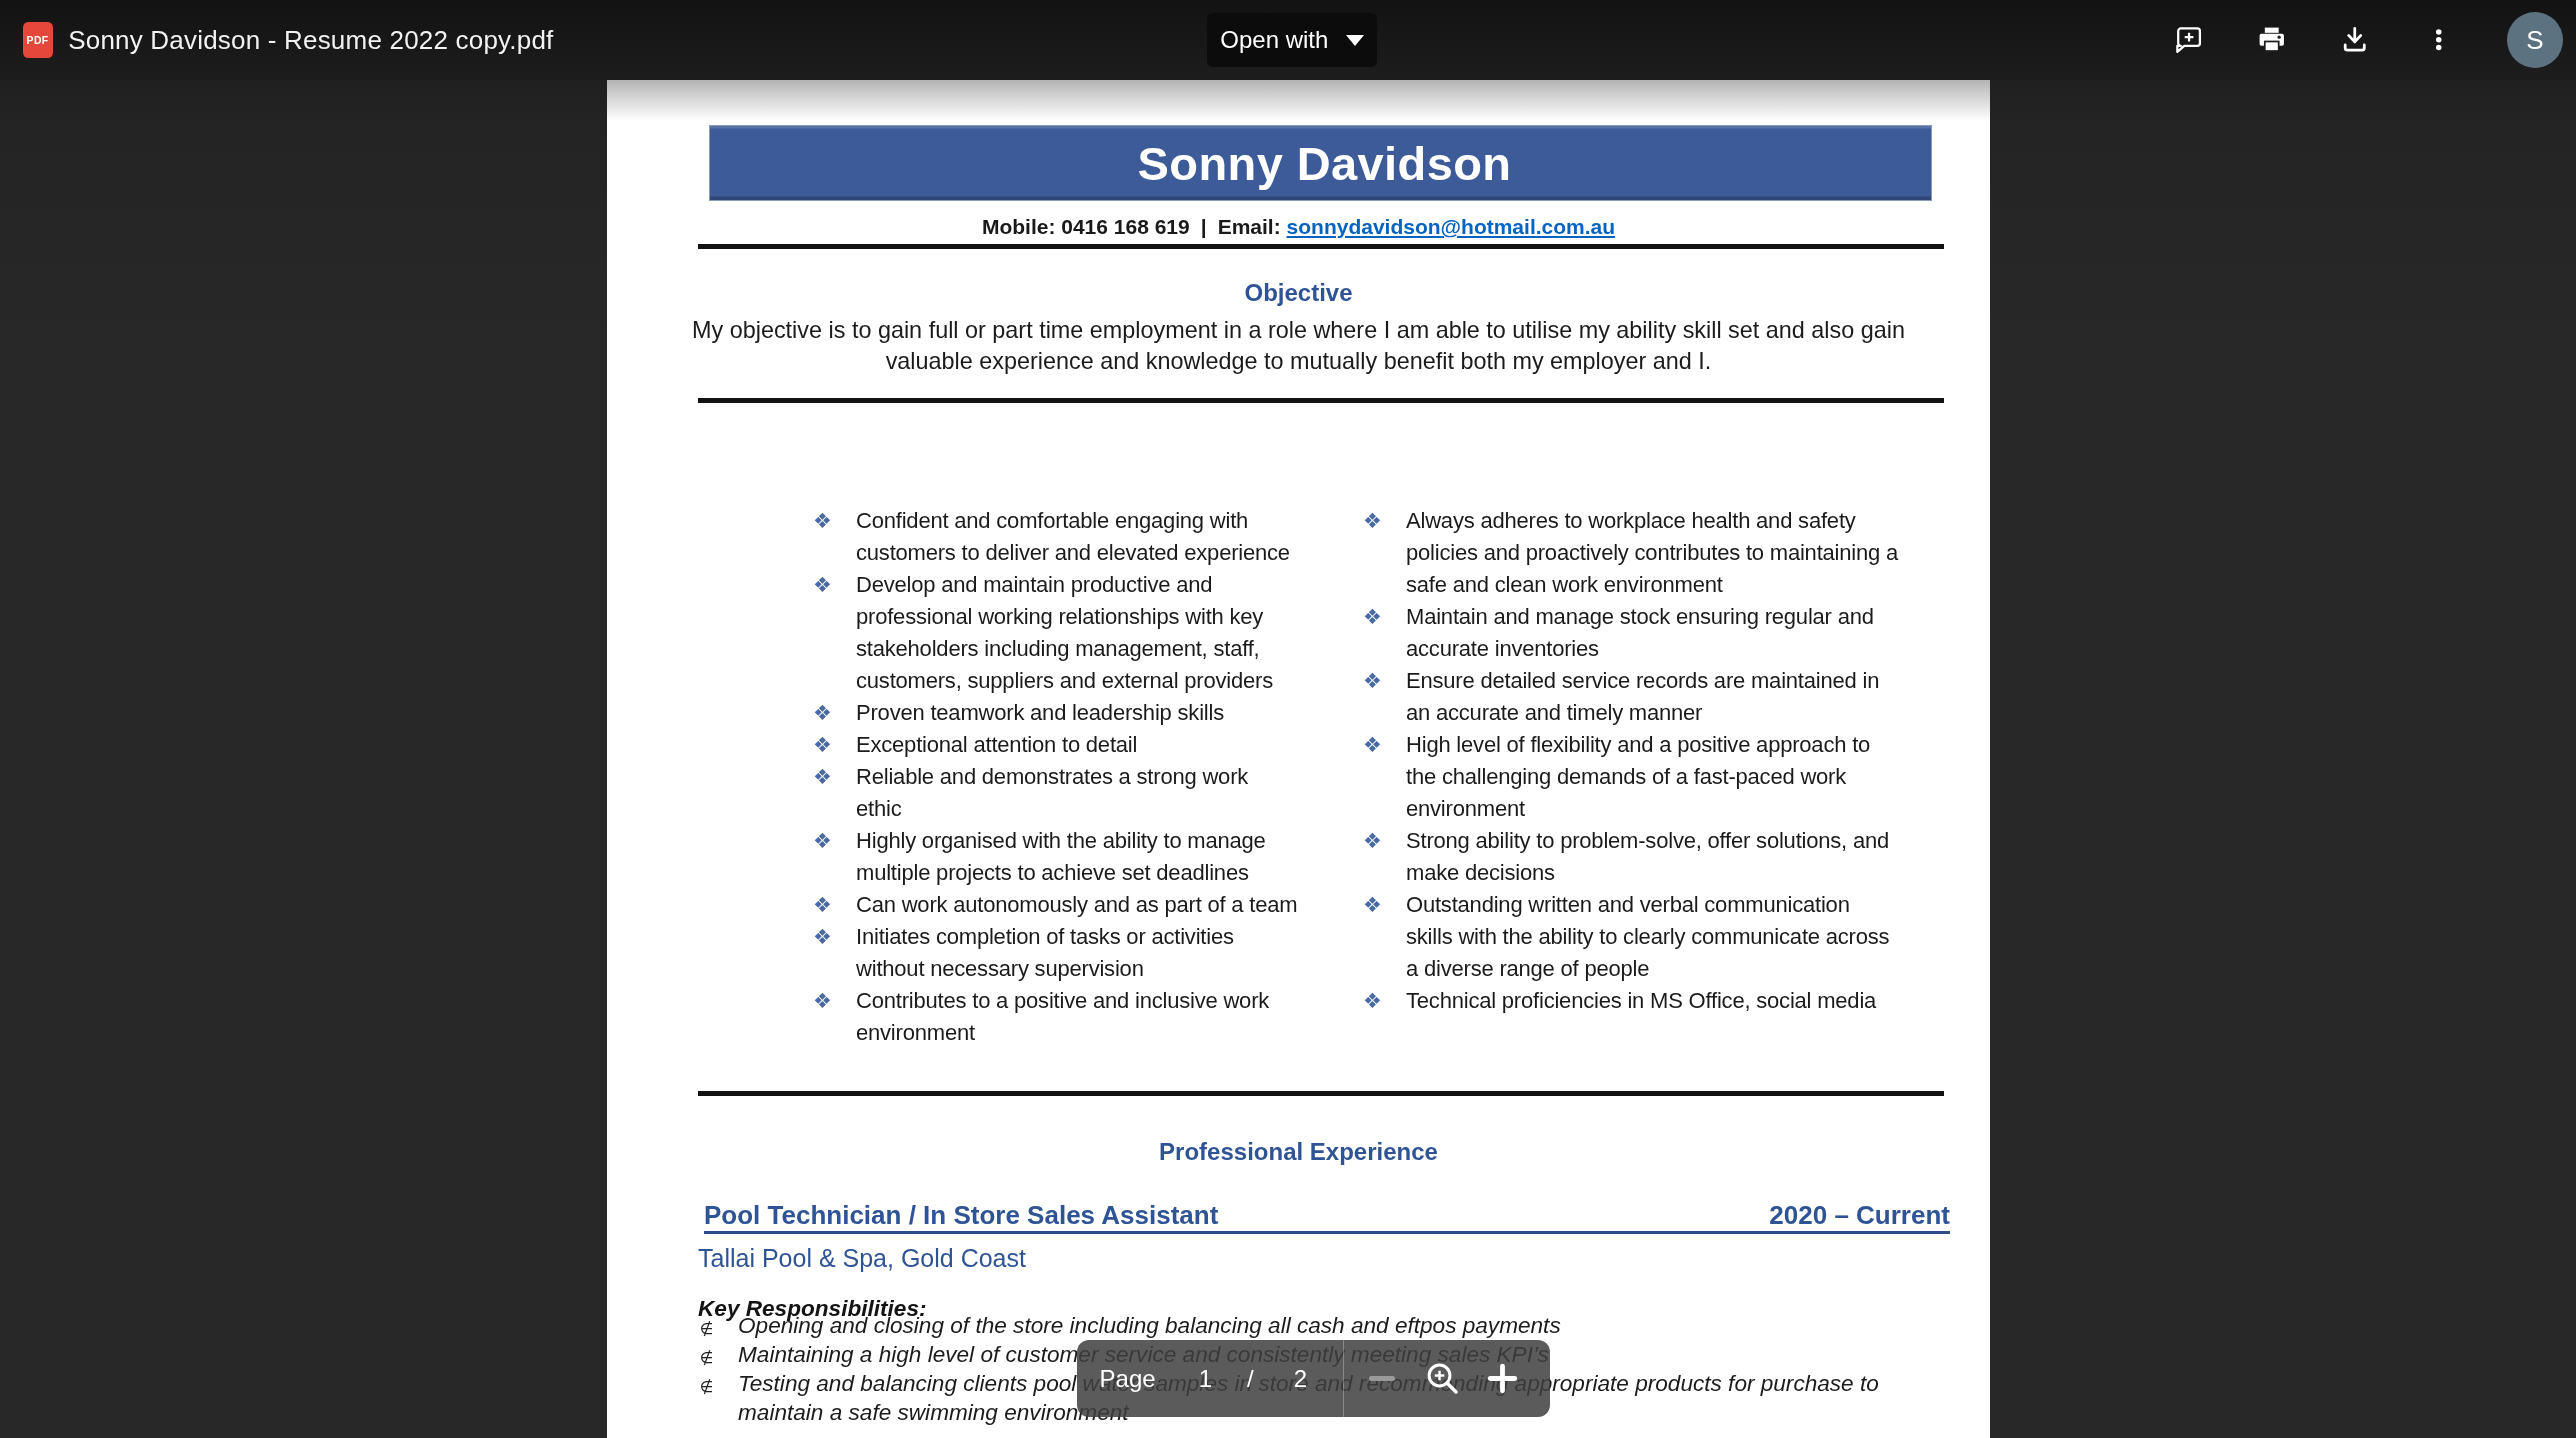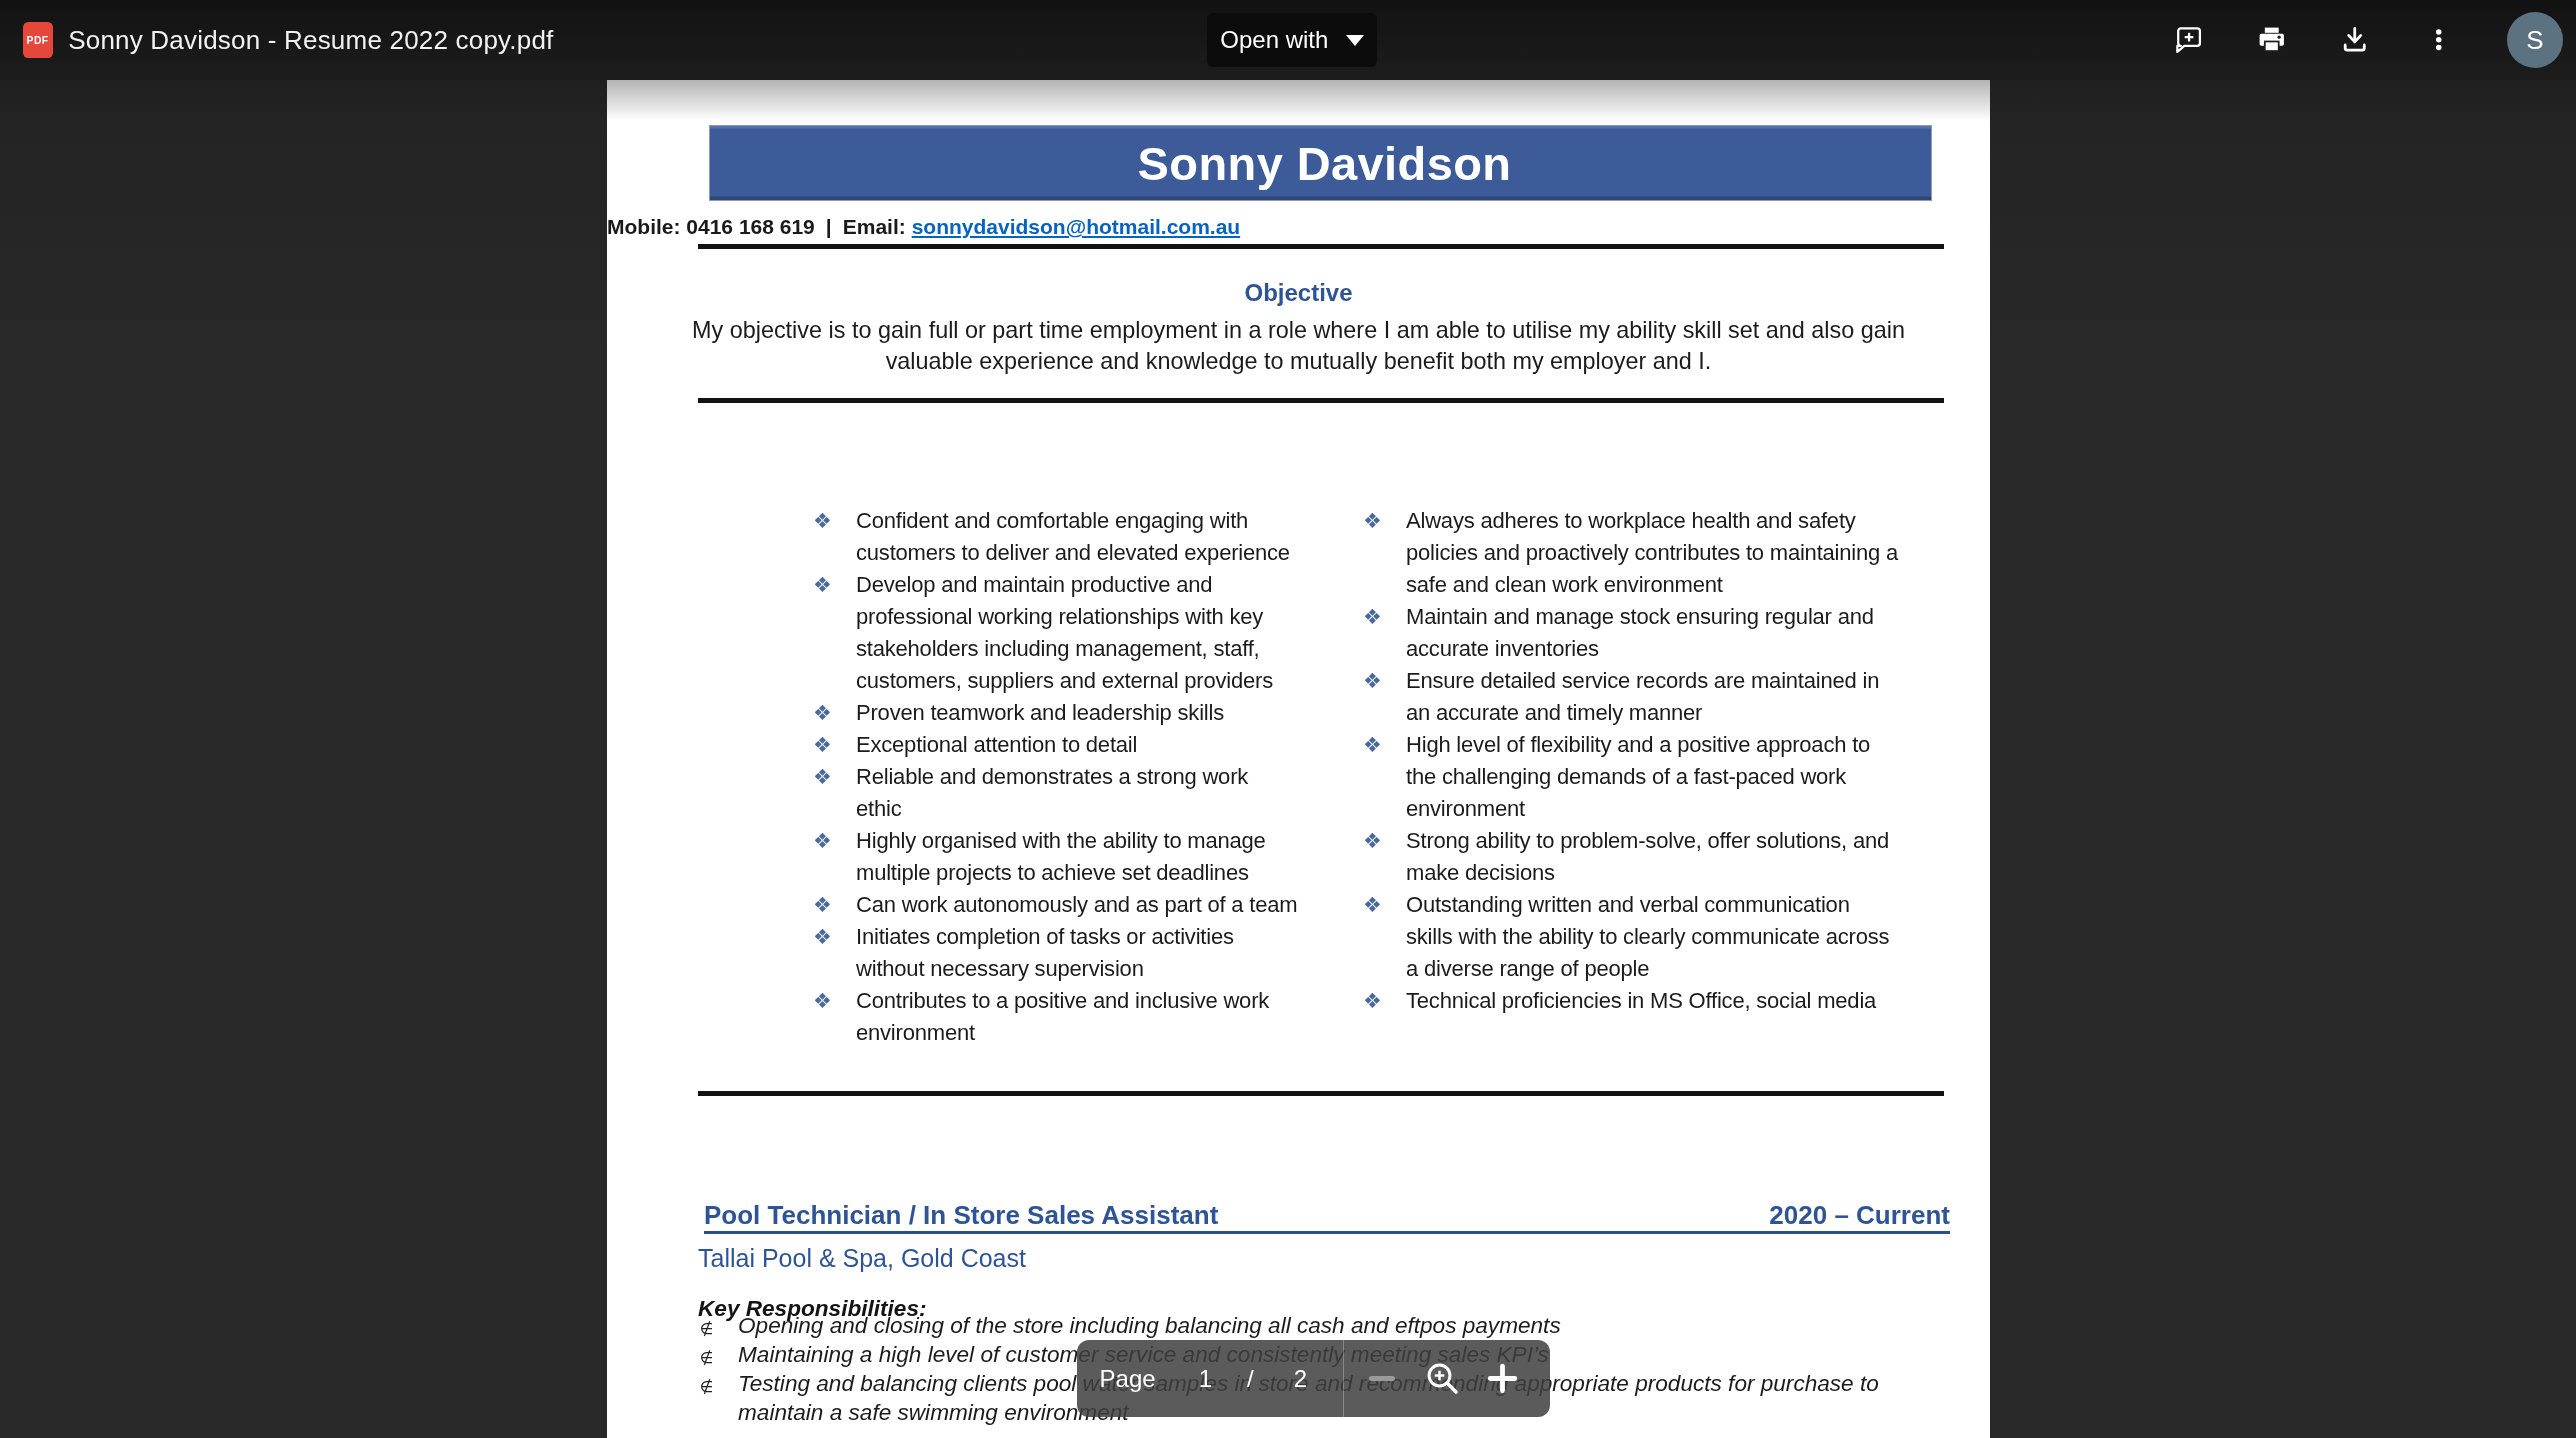--- a/index.html
+++ b/index.html
@@ -34,21 +34,21 @@
   .page { position:absolute; left:607px; top:71px; width:1383px; height:1367px;
           background:#ffffff; z-index:5; }
   .page::before { content:""; position:absolute; left:0; top:0; width:100%; height:50px;
                   background:linear-gradient(180deg,rgba(0,0,0,.36),rgba(0,0,0,0));
                   pointer-events:none; }
   .banner { position:absolute; left:102px; top:54px; width:1223px; height:76px;
             background:#3d5b99; border:1.7px solid #8b9cbb;
             box-shadow:inset 0 2.6px 0 rgba(255,255,255,.15), inset 0 -3.5px 0 rgba(0,0,0,.22);
             display:flex; align-items:center; justify-content:center;padding-left:8px; }
   .banner-name { color:#ffffff; font-size:47px; font-weight:bold; letter-spacing:0.4px; }
-  .contact { position:absolute; left:0; top:144px; width:100%; text-align:left;
+  .contact { position:absolute; left:0; top:144px; width:100%; text-align:center;
              font-size:21px; font-weight:600; color:#1a1a1a; }
   .contact a { color:#0563c1; text-decoration:underline; font-weight:600; }
   .contact .sep { font-weight:bold; padding:0 5.2px; }
   .hrule { position:absolute; left:91px; width:1246px; height:5.2px; background:#121212; }
   .rule1 { top:173px; } .rule2 { top:327px; } .rule3 { top:1020px; }
   .sec-h { position:absolute; left:0; width:100%; text-align:center;
            color:#2f5496; font-size:24px; font-weight:bold; }
   .obj-h { top:208px; } .skills-h { top:373px; } .exp-h { top:1067px; }
   .obj-text { position:absolute; left:0; top:244px; width:100%; text-align:center;
               font-size:23.4px; line-height:31px; color:#1b1b1b; }
@@ -184,20 +184,21 @@
       <li><span class="dm">❖</span><span>Maintain and manage stock ensuring regular and accurate inventories</span></li>
       <li><span class="dm">❖</span><span>Ensure detailed service records are maintained in an accurate and timely manner</span></li>
       <li><span class="dm">❖</span><span>High level of flexibility and a positive approach to the challenging demands of a fast-paced work environment</span></li>
       <li><span class="dm">❖</span><span>Strong ability to problem-solve, offer solutions, and make decisions</span></li>
       <li><span class="dm">❖</span><span>Outstanding written and verbal communication skills with the ability to clearly communicate across a diverse range of people</span></li>
       <li><span class="dm">❖</span><span>Technical proficiencies in MS Office, social media</span></li>
     </ul>
 
     <div class="hrule rule3"></div>
 
+    <div class="sec-h exp-h">Professional Experience</div>
 
     <div class="jobrow">
       <span>Pool Technician / In Store Sales Assistant</span>
       <span>2020 – Current</span>
     </div>
     <div class="company">Tallai Pool &amp; Spa, Gold Coast</div>
 
     <div class="kr-h">Key Responsibilities:</div>
     <ul class="kr-list">
       <li><span class="nb">∉</span><span>Opening and closing of the store including balancing all cash and eftpos payments</span></li>

